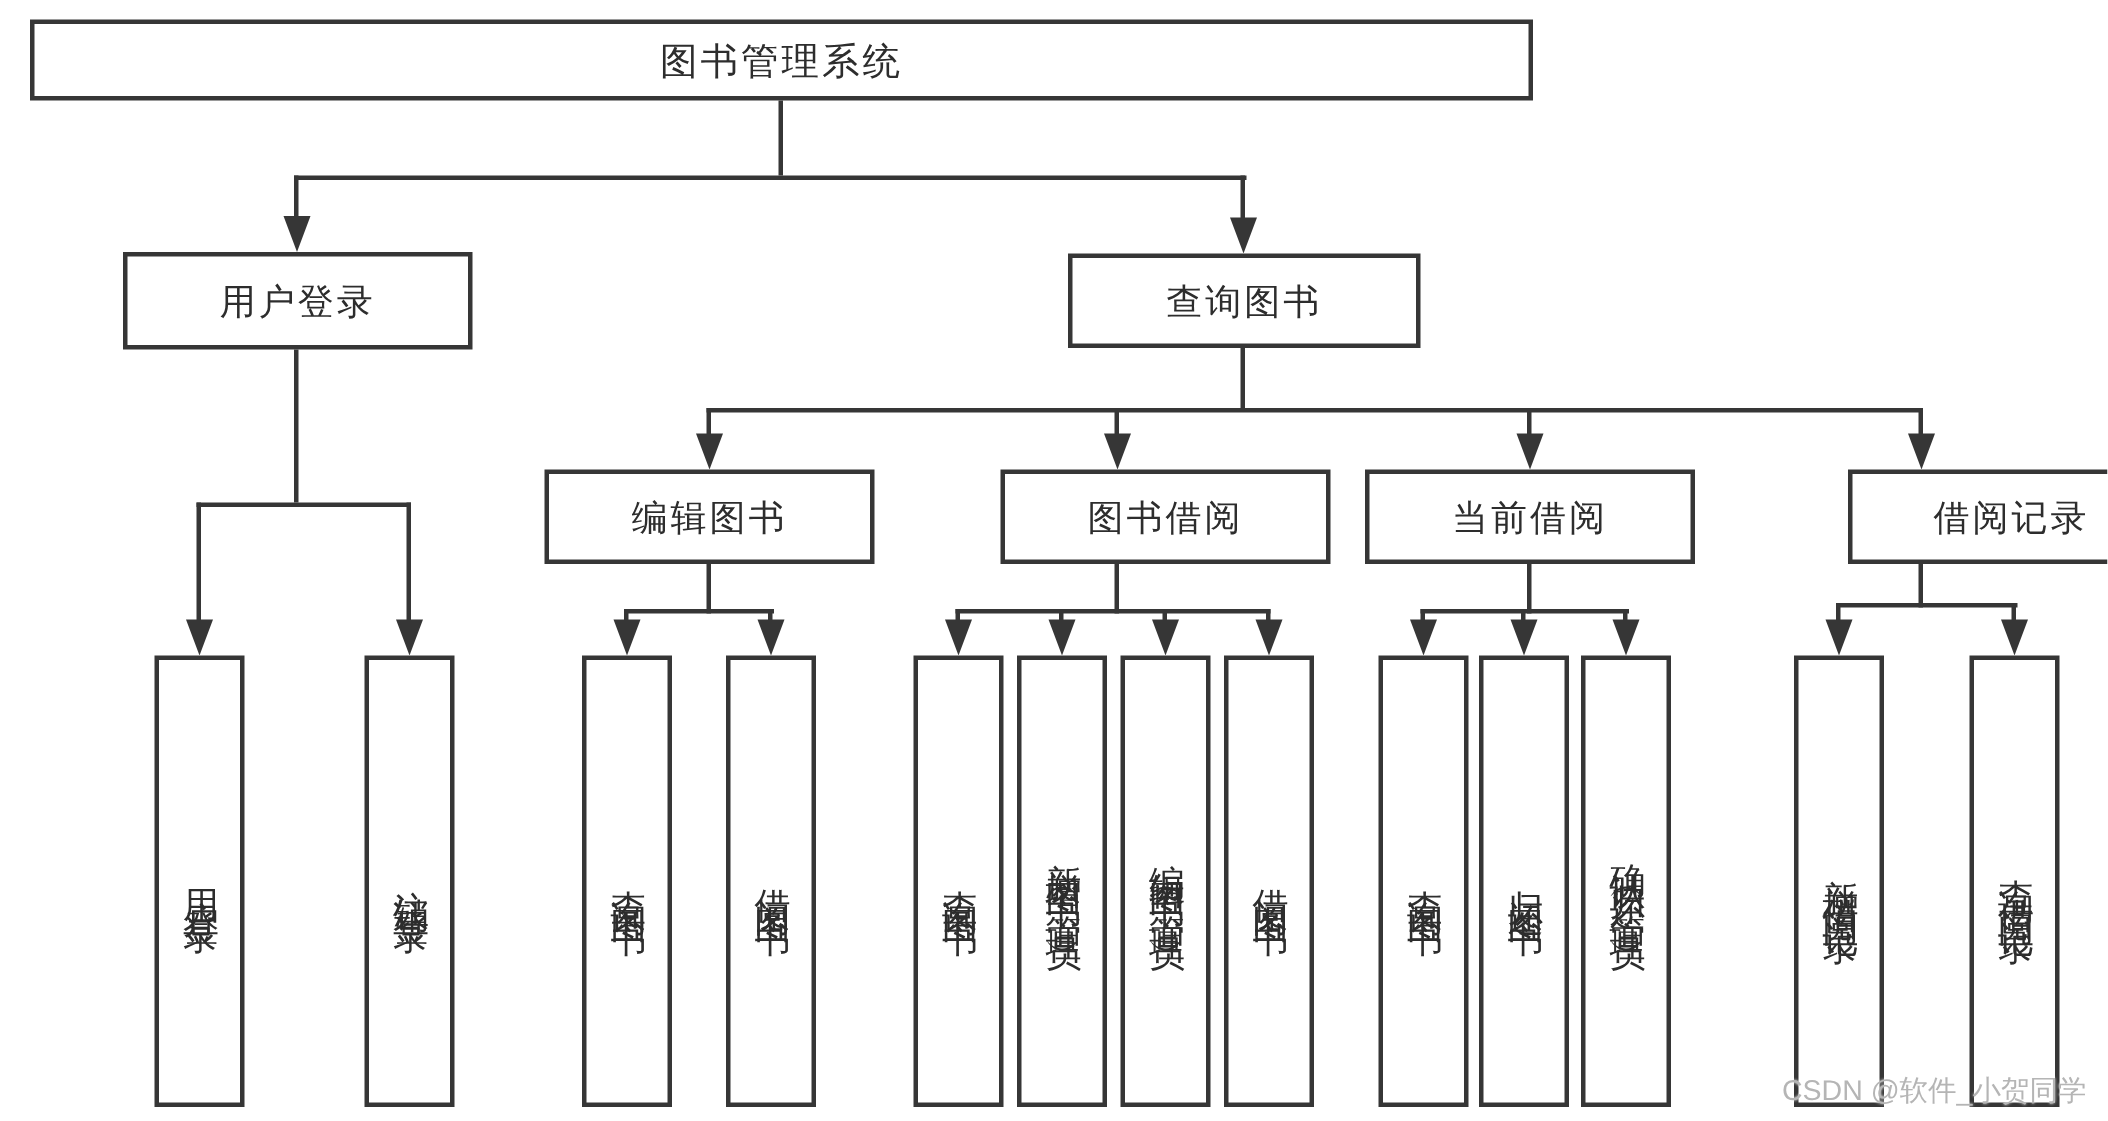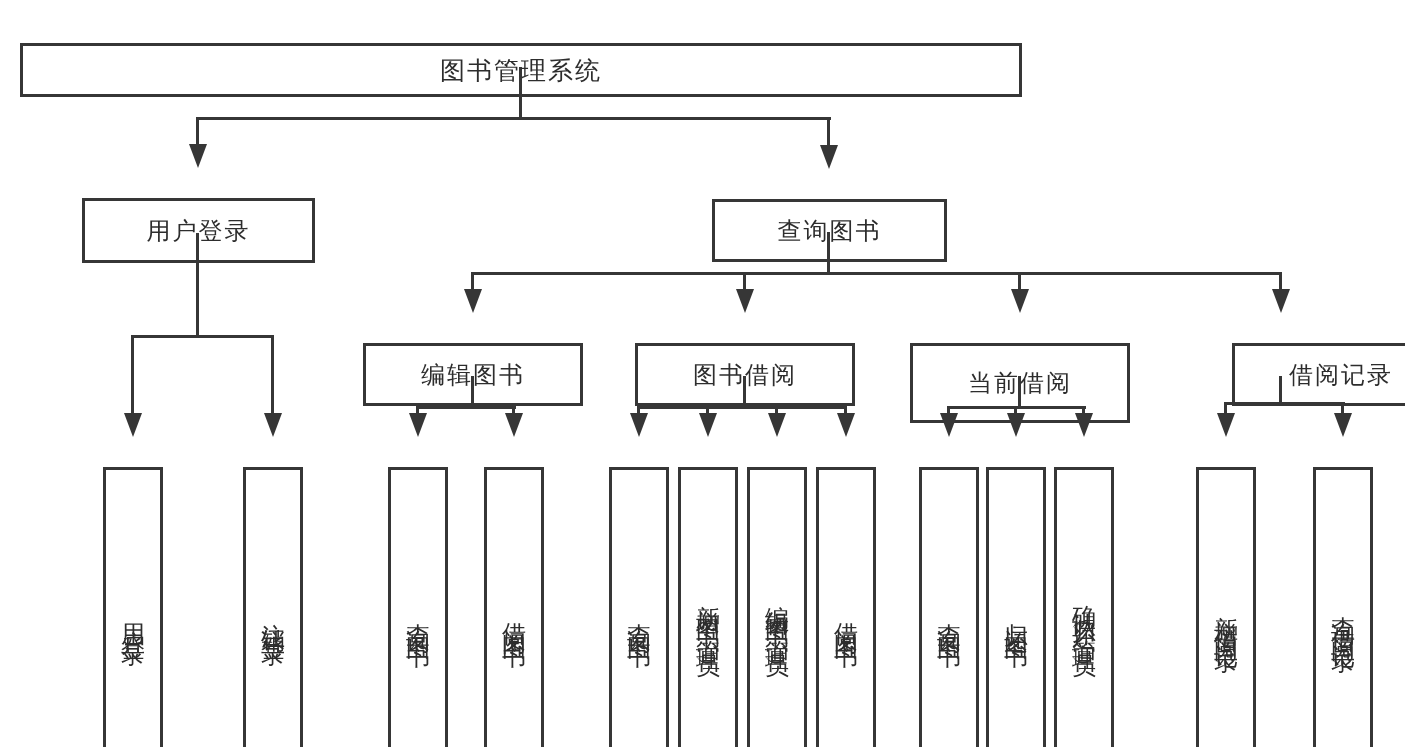--- a/index.html
+++ b/index.html
@@ -22,21 +22,20 @@
     overflow: hidden;
   }
   .box {
     position: absolute;
     border: 3px solid var(--line);
     background: var(--background);
     display: flex;
     align-items: center;
     justify-content: center;
     color: var(--text);
-    margin-top: 30px;
   }
   .box .h-label {
     font-size: 24px;
     letter-spacing: 2px;
     white-space: nowrap;
   }
   .root-box .h-label { font-size: 25px; }
   .leaf .v-label {
     writing-mode: vertical-rl;
     text-orientation: mixed;
@@ -102,24 +101,24 @@
   <div class="vline" style="left:743px; top:272px; height:22px;"></div>
   <div class="arrow-down" style="left:736px; top:289px;"></div>
   <div class="vline" style="left:1018px; top:272px; height:22px;"></div>
   <div class="arrow-down" style="left:1011px; top:289px;"></div>
   <div class="vline" style="left:1279px; top:272px; height:22px;"></div>
   <div class="arrow-down" style="left:1272px; top:289px;"></div>
 
   <div class="box" style="left:363px; top:313px; width:220px; height:63px;">
     <span class="h-label">编辑图书</span>
   </div>
-  <div class="box" style="left:635px; top:313px; width:220px; height:63px;">
+  <div class="box" style="left:667px; top:313px; width:220px; height:63px;">
     <span class="h-label">图书借阅</span>
   </div>
-  <div class="box" style="left:910px; top:313px; width:220px; height:80px;">
+  <div class="box" style="left:910px; top:313px; width:220px; height:63px;">
     <span class="h-label">当前借阅</span>
   </div>
   <div class="box" style="left:1232px; top:313px; width:218px; height:63px;">
     <span class="h-label">借阅记录</span>
   </div>
 
   <div class="vline" style="left:471px; top:376px; height:33px;"></div>
   <div class="hline" style="left:416px; top:406px; width:100px;"></div>
   <div class="vline" style="left:416px; top:406px; height:12px;"></div>
   <div class="arrow-down" style="left:409px; top:413px;"></div>
@@ -190,14 +189,15 @@
     <span class="v-label">确认归还（管理员）</span>
   </div>
 
   <div class="box leaf" style="left:1196px; top:437px; width:60px; height:301px;">
     <span class="v-label">新增借阅记录</span>
   </div>
   <div class="box leaf" style="left:1313px; top:437px; width:60px; height:301px;">
     <span class="v-label">查询借阅记录</span>
   </div>
 
+  <div class="watermark">CSDN @软件_小贺同学</div>
 
 </div>
 
 </body></html>

